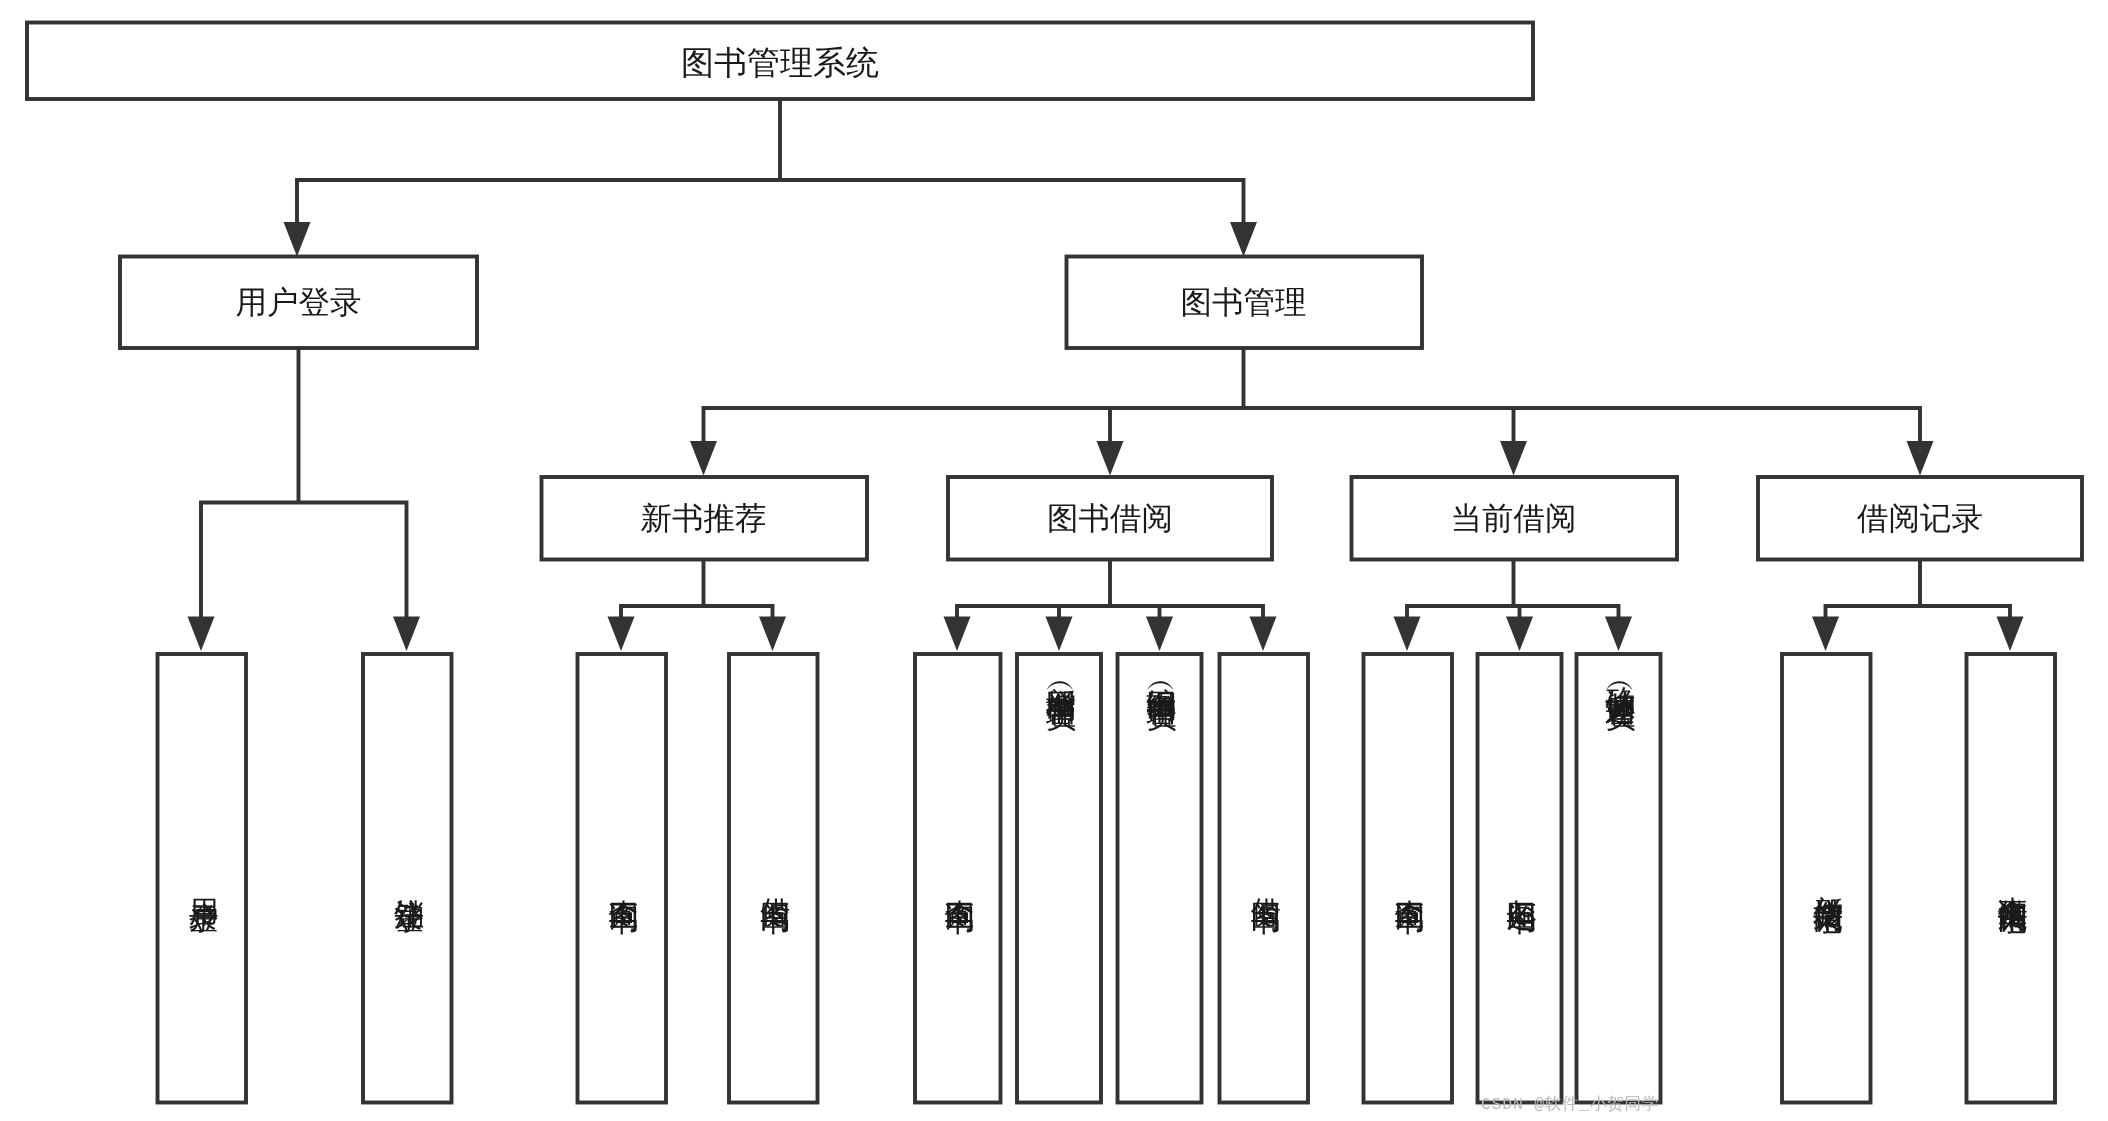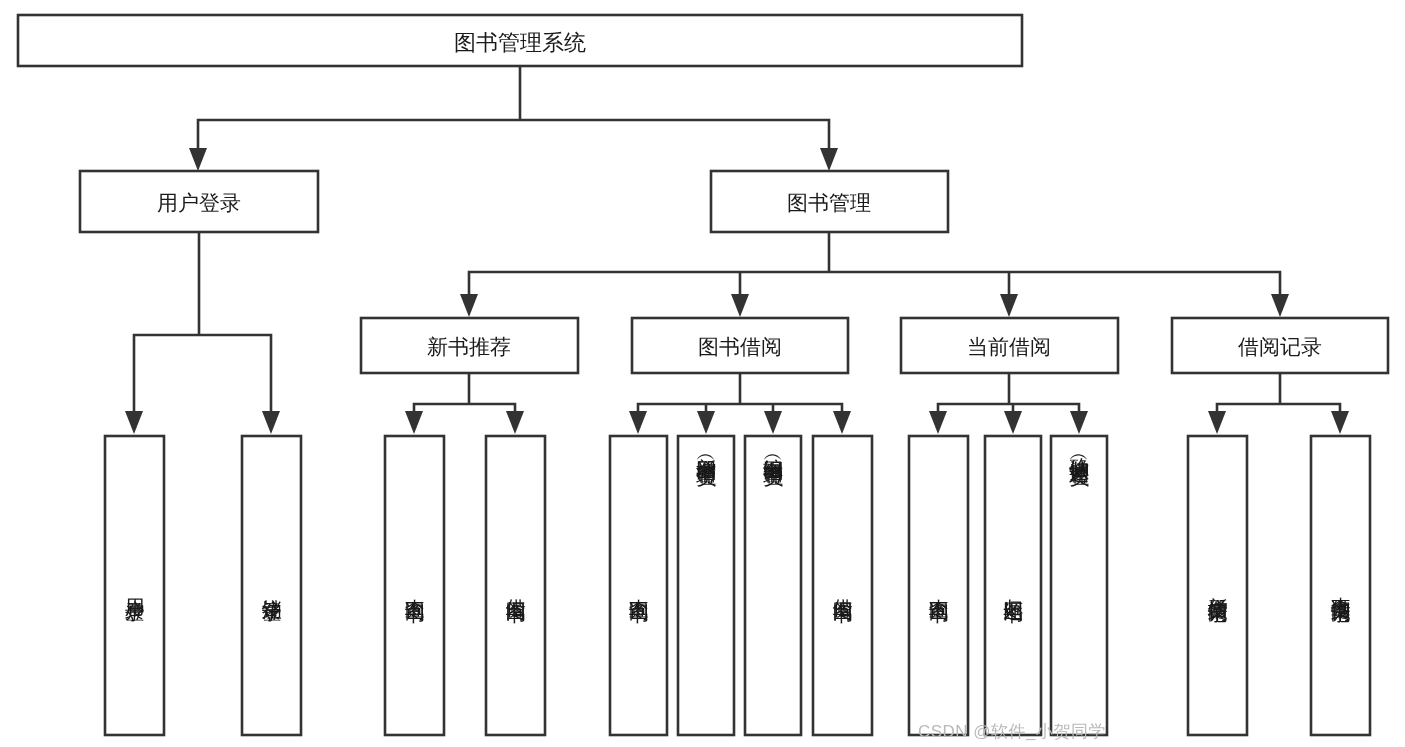--- a/index.html
+++ b/index.html
@@ -69,22 +69,22 @@
     font-size: 20px;
     line-height: 1.08;
     color: #1a1a1a;
     letter-spacing: 1.5px;
     white-space: nowrap;
   }
   .watermark {
     position: absolute;
     right: 8px;
     bottom: 4px;
-    font-family: Liberation Sans, sans-serif;
-    font-size: 17px;
+    font-family: Liberation Mono, monospace;
+    font-size: 11px;
     color: #b9b9b9;
     letter-spacing: 0.5px;
     white-space: nowrap;
   }
 </style>
 </head>
 <body>
 
 <div id="diagram-root">
 

